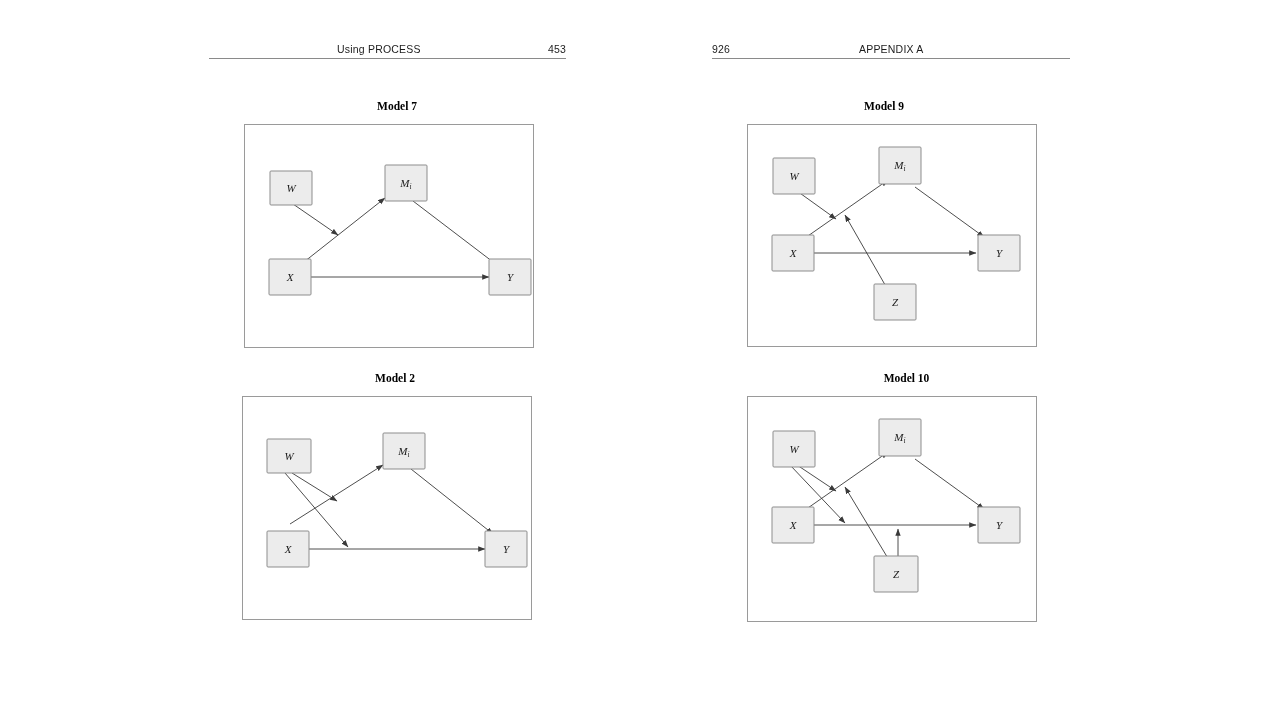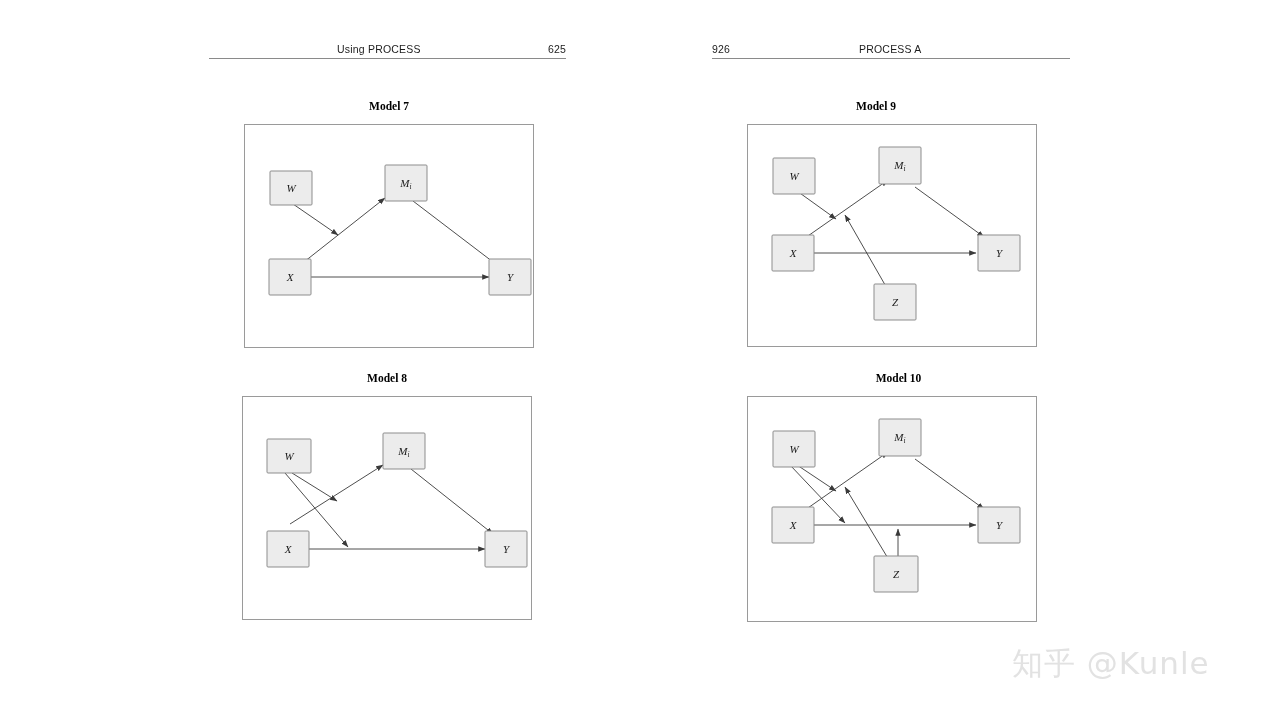--- a/index.html
+++ b/index.html
@@ -17,21 +17,21 @@
     font-family:"Liberation Sans", sans-serif;letter-spacing:.2px;white-space:nowrap;
   }
   #rh-left{left:209px;top:33px;width:357px;}
   #rh-left .title{left:128px;}
   #rh-left .folio{right:0px;}
   #rh-right{left:712px;top:33px;width:358px;}
   #rh-right .folio{left:0px;}
   #rh-right .title{left:147px;}
 
   
-  .figure{position:absolute;}
+  .figure{position:absolute;padding-left:16px;}
   .fig-title{
     position:absolute;left:0;right:0;top:0;text-align:center;
     font-family:"Liberation Serif", serif;font-weight:bold;font-size:11.5px;color:#000;
   }
   .fig-frame{
     position:absolute;left:0;top:0;
     background:#ffffff;border:1px solid #9a9a9a;
     box-sizing:border-box;
   }
   .fig-frame svg{display:block;position:absolute;left:0;top:0;}
@@ -51,27 +51,27 @@
     letter-spacing:1px;white-space:nowrap;user-select:none;
   }
 </style>
 </head>
 <body>
 
 <div class="page">
 
   <div class="runhead" id="rh-left">
     <div class="txt title">Using PROCESS</div>
-    <div class="txt folio">625</div>
+    <div class="txt folio">453</div>
     <div class="rule"></div>
   </div>
 
   <div class="runhead" id="rh-right">
     <div class="txt folio">926</div>
-    <div class="txt title">PROCESS A</div>
+    <div class="txt title">APPENDIX A</div>
     <div class="rule"></div>
   </div>
 
   <div class="figure" style="left:244px;top:100px;width:290px;height:248px;">
     <div class="fig-title">Model 7</div>
     <div class="fig-frame" style="top:24px;width:290px;height:224px;">
       <svg width="290" height="224" viewBox="0 0 290 224">
         <defs>
           <marker id="ah7" markerWidth="9" markerHeight="9" refX="7.6" refY="3" orient="auto" markerUnits="strokeWidth">
             <path d="M0,0 L8,3 L0,6 z" fill="#3a3a3a"></path>
@@ -97,21 +97,21 @@
         </g>
         <g class="node">
           <rect x="244" y="134" width="42" height="36" rx="1"></rect>
           <text x="265" y="153">Y</text>
         </g>
       </svg>
     </div>
   </div>
 
   <div class="figure" style="left:242px;top:372px;width:290px;height:248px;">
-    <div class="fig-title">Model 8</div>
+    <div class="fig-title">Model 2</div>
     <div class="fig-frame" style="top:24px;width:290px;height:224px;">
       <svg width="290" height="224" viewBox="0 0 290 224">
         <defs>
           <marker id="ah8" markerWidth="9" markerHeight="9" refX="7.6" refY="3" orient="auto" markerUnits="strokeWidth">
             <path d="M0,0 L8,3 L0,6 z" fill="#3a3a3a"></path>
           </marker>
         </defs>
         <g>
           <line class="edge" x1="47" y1="127" x2="140" y2="68" marker-end="url(#ah8)"></line>
           <line class="edge" x1="62" y1="152" x2="242" y2="152" marker-end="url(#ah8)"></line>
@@ -214,15 +214,14 @@
           <text x="251" y="129">Y</text>
         </g>
         <g class="node">
           <rect x="126" y="159" width="44" height="36" rx="1"></rect>
           <text x="148" y="178">Z</text>
         </g>
       </svg>
     </div>
   </div>
 
-  <div id="watermark">知乎 @Kunle</div>
 
 </div>
 
 </body></html>

